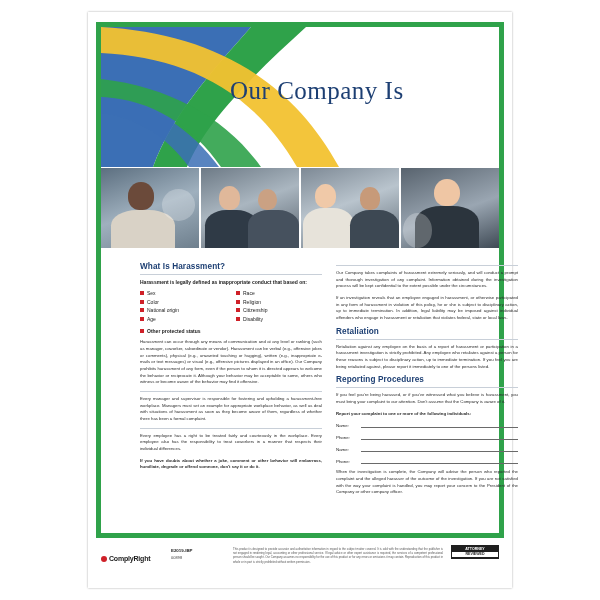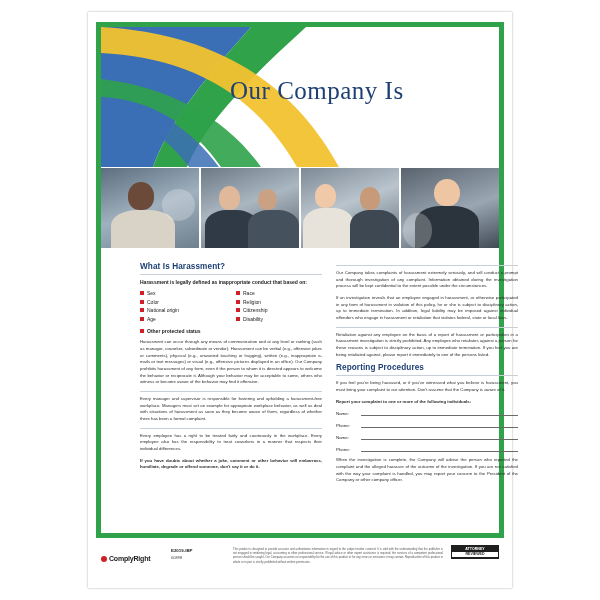--- a/index.html
+++ b/index.html
@@ -362,20 +362,21 @@
       <div class="sec-rule"></div>
       <p class="body-text">Every employee has a right to be treated fairly and courteously in the workplace. Every employee also has the responsibility to treat coworkers in a manner that respects their individual differences.</p>
       <p class="body-text" style="font-weight:bold;">If you have doubts about whether a joke, comment or other behavior will embarrass, humiliate, degrade or offend someone, don't say it or do it.</p>
     </div>
 
     <div class="col">
       <div class="sec-rule"></div>
       <p class="body-text">Our Company takes complaints of harassment extremely seriously, and will conduct a prompt and thorough investigation of any complaint. Information obtained during the investigation process will be kept confidential to the extent possible under the circumstances.</p>
       <p class="body-text">If an investigation reveals that an employee engaged in harassment, or otherwise participated in any form of harassment in violation of this policy, he or she is subject to disciplinary action, up to immediate termination. In addition, legal liability may be imposed against individual offenders who engage in harassment or retaliation that violates federal, state or local laws.</p>
 
+      <h2 class="sec">Retaliation</h2>
       <div class="sec-rule"></div>
       <p class="body-text">Retaliation against any employee on the basis of a report of harassment or participation in a harassment investigation is strictly prohibited. Any employee who retaliates against a person for these reasons is subject to disciplinary action, up to immediate termination. If you feel you are being retaliated against, please report it immediately to one of the persons listed.</p>
 
       <h2 class="sec">Reporting Procedures</h2>
       <div class="sec-rule"></div>
       <p class="body-text">If you feel you're being harassed, or if you've witnessed what you believe is harassment, you must bring your complaint to our attention. Don't assume that the Company is aware of it.</p>
       <p class="body-text" style="font-weight:bold;margin-bottom:3px;">Report your complaint to one or more of the following individuals:</p>
 
       <div class="fields">
         <div class="field-row">

